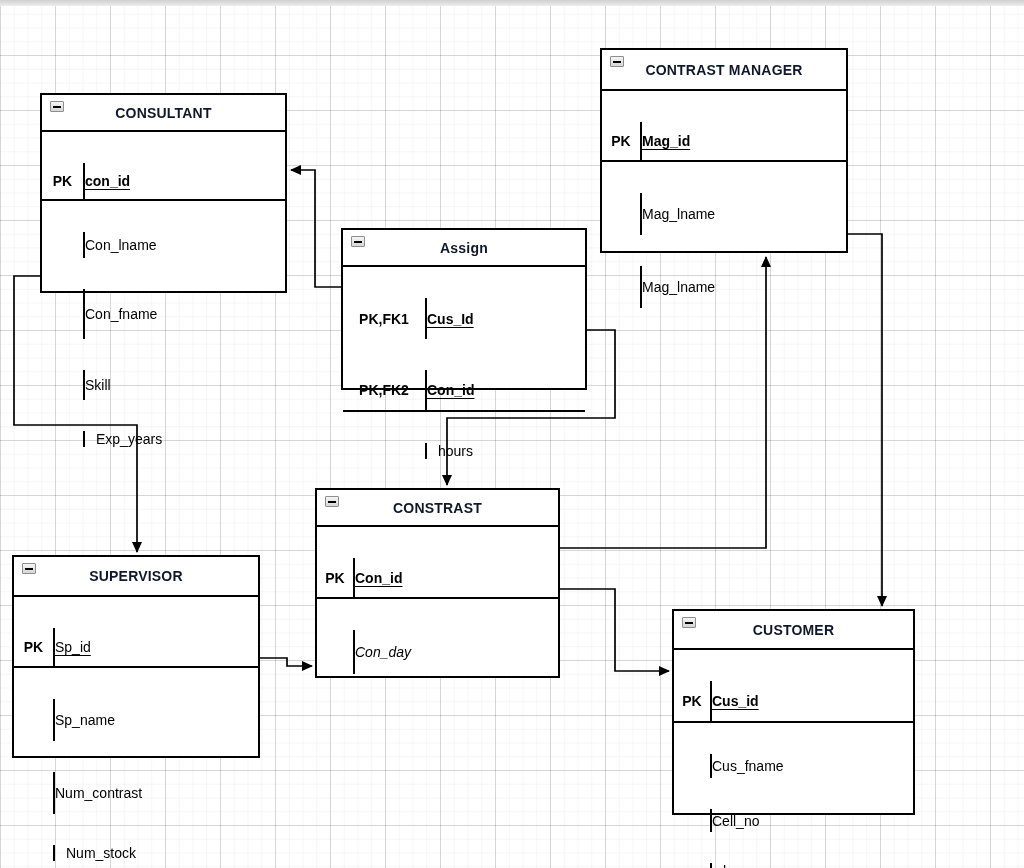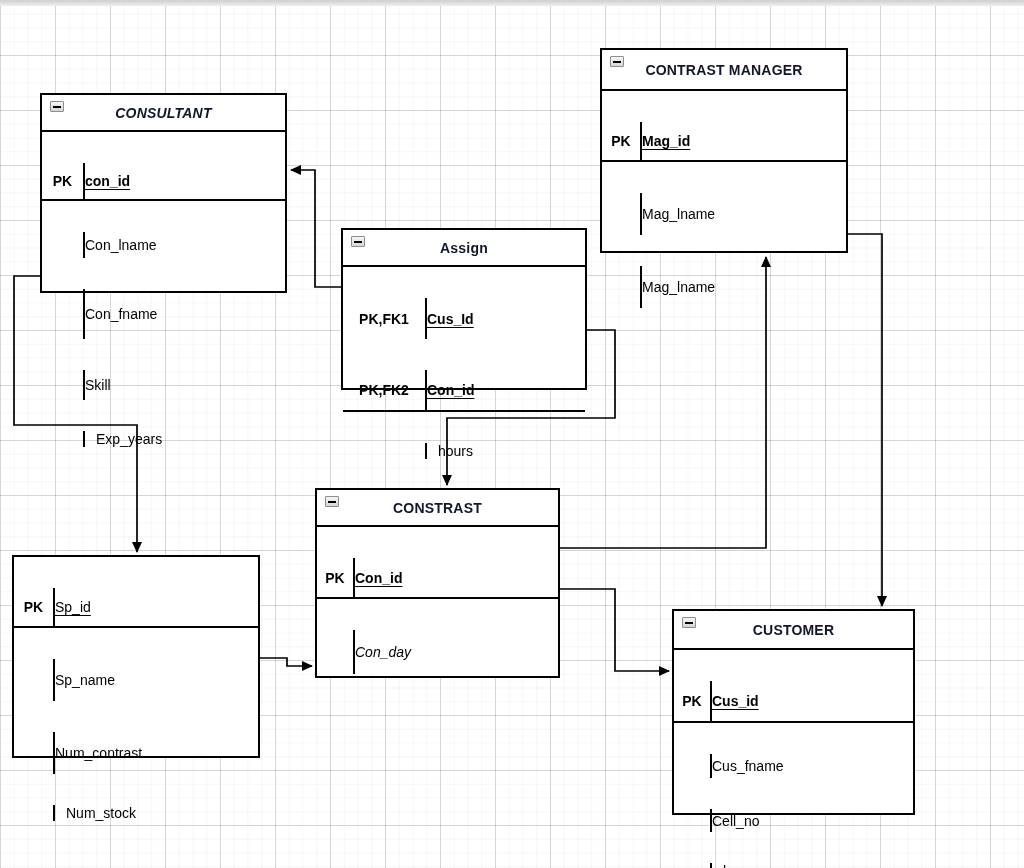--- a/index.html
+++ b/index.html
@@ -60,21 +60,21 @@
   svg.connectors { position:absolute; inset:0; z-index:4; pointer-events:none; }
   svg.connectors path { pointer-events:stroke; }
 </style>
 </head>
 <body>
 
 <div class="canvas"></div>
 <div class="topbar"></div>
 
 <div class="entity" style="left:40px; top:93px; width:247px; height:200px; --kc:43px;">
-  <div class="entity-header" style="height:37px;font-style:italic;">
+  <div class="entity-header" style="height:37px;">
     <span class="collapse-btn">
         <span class="minus-glyph"></span>
       </span>
     <span class="entity-title">CONSULTANT</span>
   </div>
   <div class="row section-divider" style="height:38px;">
     <div class="kcell">PK</div>
     <div class="vcell">
         <span class="keyname">con_id</span>
       </div>
@@ -166,20 +166,26 @@
     <div class="kcell"></div>
     <div class="vcell">Con_day</div>
   </div>
   <div class="row fill">
     <div class="kcell"></div>
     <div class="vcell"></div>
   </div>
 </div>
 
 <div class="entity" style="left:12px; top:555px; width:248px; height:203px; --kc:41px;">
+  <div class="entity-header" style="height:40px;">
+    <span class="collapse-btn">
+        <span class="minus-glyph"></span>
+      </span>
+    <span class="entity-title">SUPERVISOR</span>
+  </div>
   <div class="row section-divider" style="height:40px;">
     <div class="kcell">PK</div>
     <div class="vcell">
         <span class="keyname regular">Sp_id</span>
       </div>
   </div>
   <div class="row" style="height:42px;">
     <div class="kcell"></div>
     <div class="vcell">Sp_name</div>
   </div>

